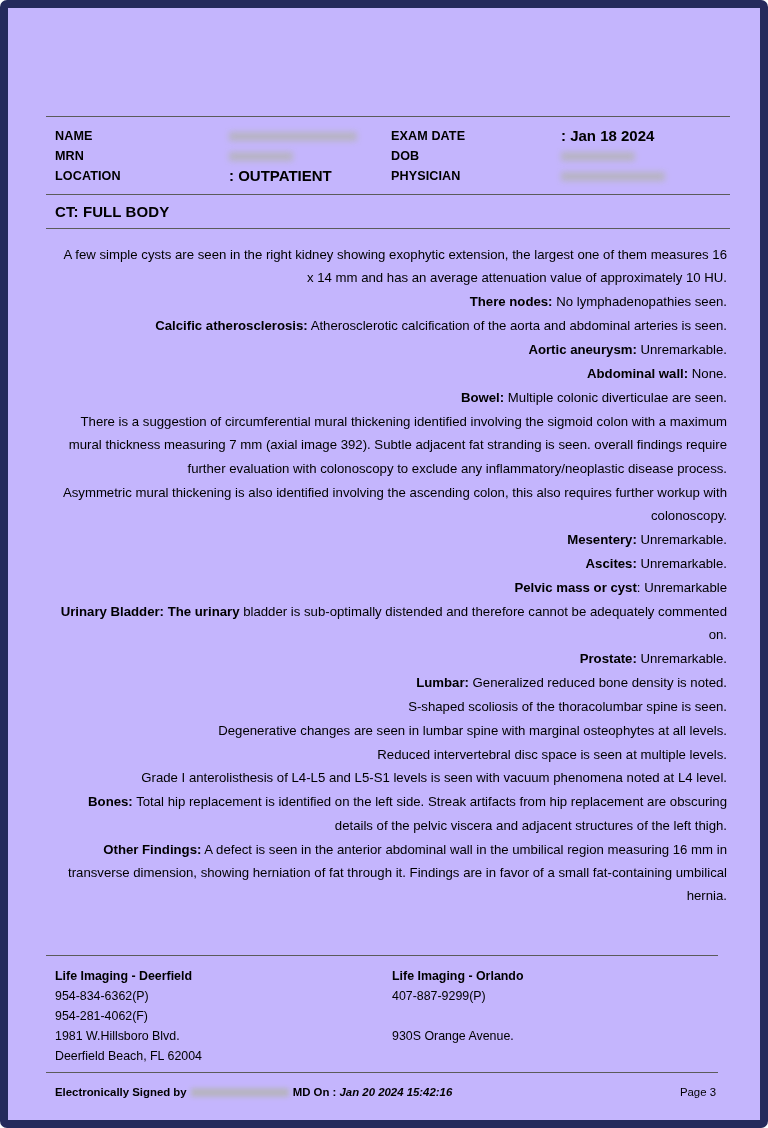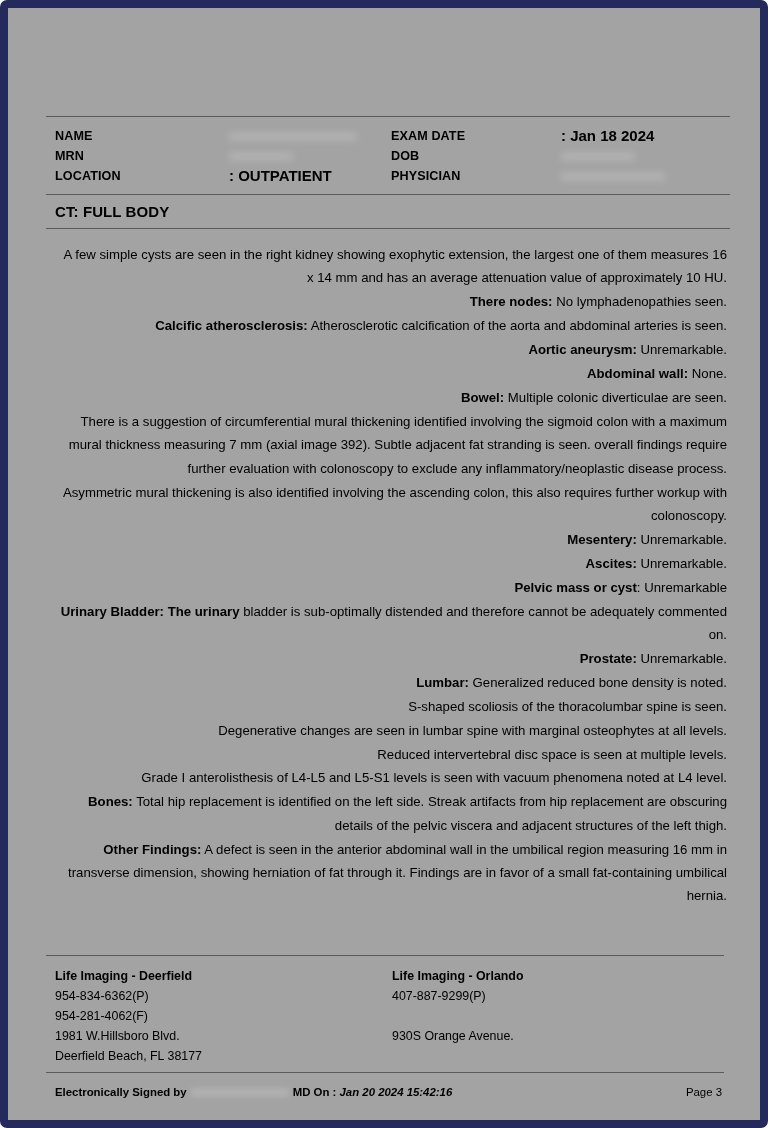--- a/index.html
+++ b/index.html
@@ -16,21 +16,21 @@
     color: #000000;
   }
 
   
   .page-frame {
     box-sizing: border-box;
     width: 768px;
     height: 1128px;
     border: 8px solid #252a5c;
     border-radius: 7px;
-    background: #a3a3a3;
+    background: #c4b5fd;
     padding: 0;
     position: relative;
   }
   .page-inner {
     box-sizing: border-box;
     position: absolute;
     left: 0; top: 0; right: 0; bottom: 0;
     padding: 108px 30px 0 38px;
   }
 
@@ -98,21 +98,21 @@
     text-align: right;
     max-width: 672px;
   }
   .para + .para { margin-top: 0.5px; }
   .para b { font-weight: bold; }
 
   
   .footer-wrap {
     position: absolute;
     left: 38px;
-    right: 36px;
+    right: 42px;
     bottom: 22px;
   }
   .footer-cols {
     display: grid;
     grid-template-columns: 337px 1fr;
     padding: 10px 0 6px 9px;
   }
   .fcol { font-size: 12.4px; line-height: 20px; }
   .fcol .fname { font-weight: bold; }
   .fcol .blank { display: block; height: 20px; }
@@ -192,21 +192,21 @@
 
     <div class="footer-wrap">
       <div class="rule"></div>
 
       <div class="footer-cols">
         <div class="fcol">
           <div class="fname">Life Imaging - Deerfield</div>
           <div>954-834-6362(P)</div>
           <div>954-281-4062(F)</div>
           <div>1981 W.Hillsboro Blvd.</div>
-          <div>Deerfield Beach, FL 38177</div>
+          <div>Deerfield Beach, FL 62004</div>
         </div>
         <div class="fcol">
           <div class="fname">Life Imaging - Orlando</div>
           <div>407-887-9299(P)</div>
           <div class="blank"></div>
           <div>930S Orange Avenue.</div>
         </div>
       </div>
 
       <div class="rule"></div>

